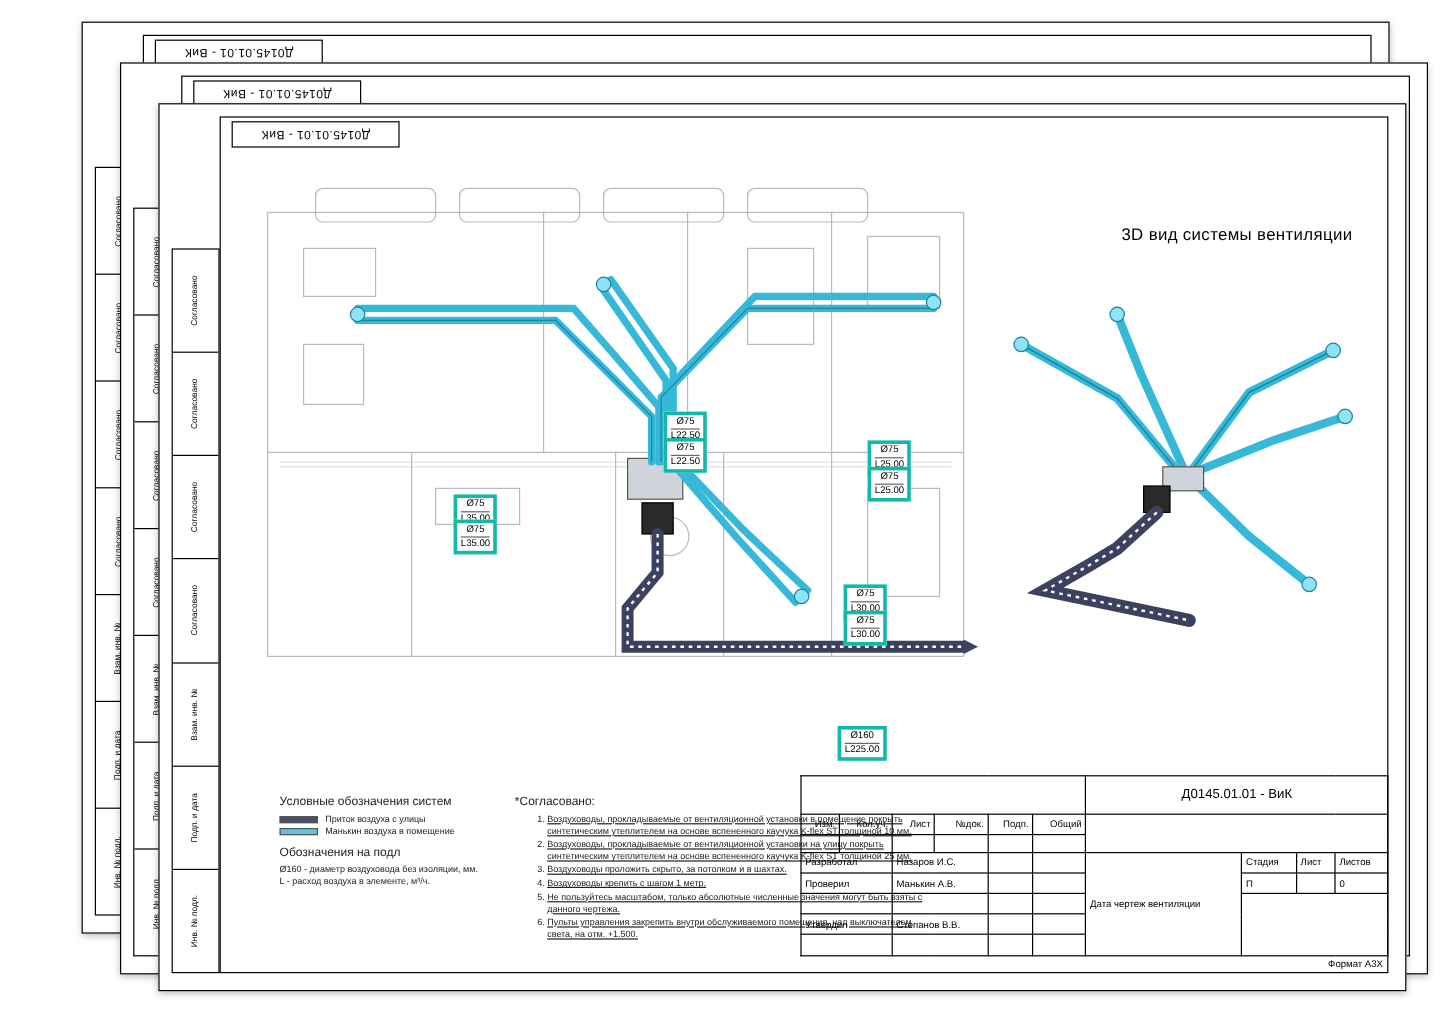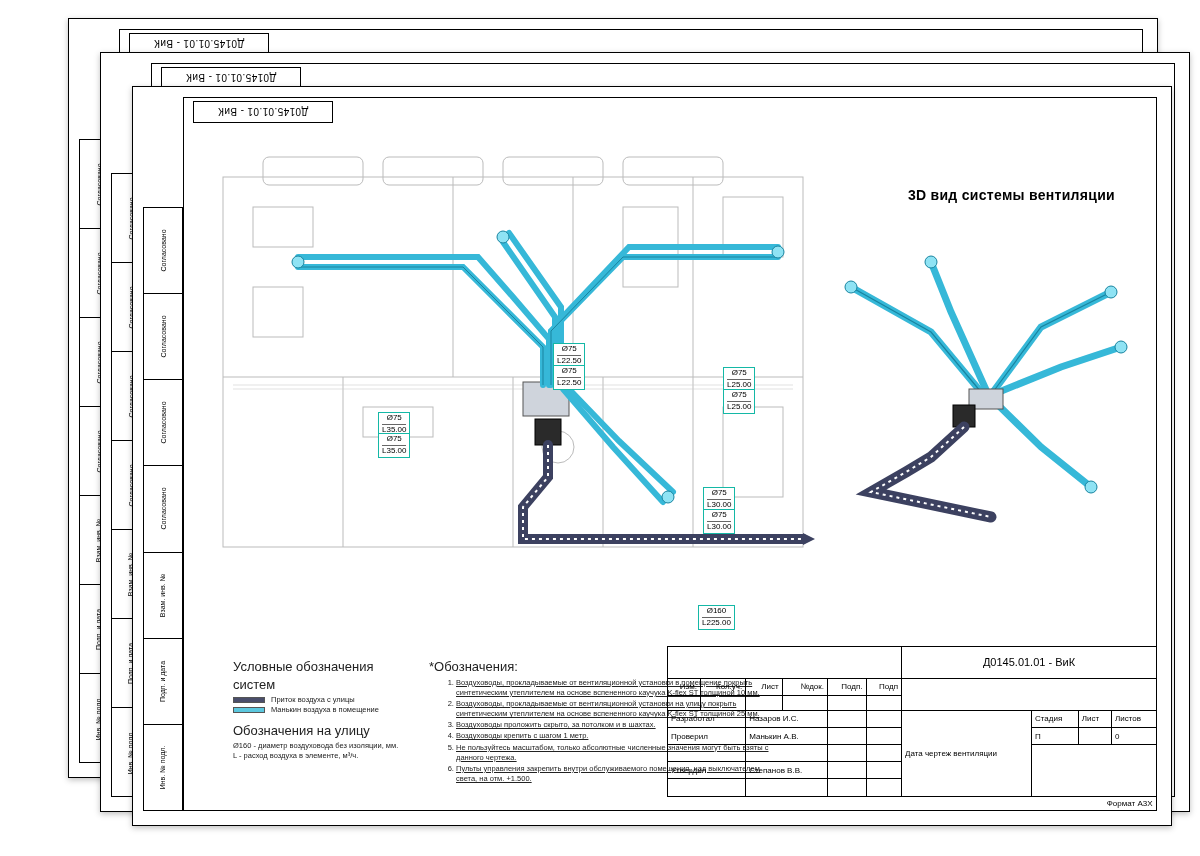--- a/index.html
+++ b/index.html
@@ -21,29 +21,29 @@
 
   
   .left-cartridge { position:absolute; left:10px; top:120px; width:40px; bottom:14px; border:1px solid #000; display:flex; flex-direction:column; }
   .left-cartridge .cell { flex:1; border-top:1px solid #000; display:flex; align-items:center; justify-content:center; }
   .left-cartridge .cell:first-child { border-top:none; }
   .left-cartridge .cell span { font-size:7px; transform: rotate(-90deg); white-space:nowrap; }
 
   
   .plan-svg { position:absolute; left:70px; top:60px; width:620px; height:430px; }
   .iso-svg  { position:absolute; right:30px; top:130px; width:330px; height:320px; }
-  .iso-title{ position:absolute; right:56px; top:100px; font-size:14px; letter-spacing:.3px;font-weight:bold; }
-
-  
-  .dlabel { position:absolute; font-size:8px; line-height:1.1; border:1px solid #14b8a6; background:#fff; padding:1px 3px; text-align:center; white-space:nowrap; }
+  .iso-title{ position:absolute; right:44px; top:100px; font-size:14px; letter-spacing:.3px; }
+
+  
+  .dlabel { position:absolute; font-size:8px; line-height:1.1; border:3px solid #14b8a6; background:#fff; padding:1px 3px; text-align:center; white-space:nowrap; }
   .dlabel .dia { display:block; border-bottom:1px solid #666; padding-bottom:1px; margin-bottom:1px;}
   
   
   .legend { position:absolute; left:100px; bottom:40px; width:540px; font-size:7.5px; line-height:1.35; color:#222;}
-  .legend .section-title{ font-size:13px; margin:6px 0 2px; }
+  .legend .section-title{ font-size:10px; margin:6px 0 2px; }
   .legend .swatch{ display:inline-block; width:32px; height:6px; margin-right:6px; vertical-align:middle; border:1px solid #555;}
   .legend .sw-dark{ background:#4a4e6b;}
   .legend .sw-blue{ background:#5bc7de;}
   .legend ol { margin-left:27px;text-decoration:underline; }
   .legend li { list-style:decimal; margin:1px 0; }
   .legend .cols{ display:flex; gap:26px;}
   .legend .col1{ width:170px;}
   .legend .col2{ flex:1;}
 
   
@@ -239,26 +239,26 @@
       <path d="M153 210 L120 240 L95 255 L60 275 L180 300"></path>
     </g>
   </svg>
 
   <div class="legend">
     <div class="cols">
       <div class="col1">
         <div class="section-title">Условные обозначения систем</div>
         <div><span class="swatch sw-dark"></span><span>Приток воздуха с улицы</span></div>
         <div><span class="swatch sw-blue"></span><span>Манькин воздуха в помещение</span></div>
-        <div class="section-title">Обозначения на улицу</div>
+        <div class="section-title">Обозначения на подл</div>
         <div>Ø160 - диаметр воздуховода без изоляции, мм.</div>
         <div>L - расход воздуха в элементе, м³/ч.</div>
       </div>
       <div class="col2">
-        <div class="section-title">*Обозначения:</div>
+        <div class="section-title">*Согласовано:</div>
         <ol>
           <li>Воздуховоды, прокладываемые от вентиляционной установки в помещение покрыть синтетическим утеплителем на основе вспененного каучука K-flex ST толщиной 10 мм.</li>
           <li>Воздуховоды, прокладываемые от вентиляционной установки на улицу покрыть синтетическим утеплителем на основе вспененного каучука K-flex ST толщиной 25 мм.</li>
           <li>Воздуховоды проложить скрыто, за потолком и в шахтах.</li>
           <li>Воздуховоды крепить с шагом 1 метр.</li>
           <li>Не пользуйтесь масштабом, только абсолютные численные значения могут быть взяты с данного чертежа.</li>
           <li>Пульты управления закрепить внутри обслуживаемого помещения, над выключателем света, на отм. +1.500.</li>
         </ol>
       </div>
     </div>
@@ -270,21 +270,21 @@
           <tr style="height:26px">
             <td colspan="6"></td>
             <td colspan="4" class="big">Д0145.01.01 - ВиК</td>
           </tr>
       <tr class="head" style="height:14px">
         <td>Изм.</td>
         <td>Кол.уч.</td>
         <td>Лист</td>
         <td>№док.</td>
         <td>Подп.</td>
-        <td>Подп</td>
+        <td>Общий</td>
         <td colspan="4" rowspan="2"></td>
       </tr>
       <tr style="height:12px">
             <td></td>
             <td></td>
             <td></td>
             <td></td>
             <td></td>
             <td></td>
           </tr>

